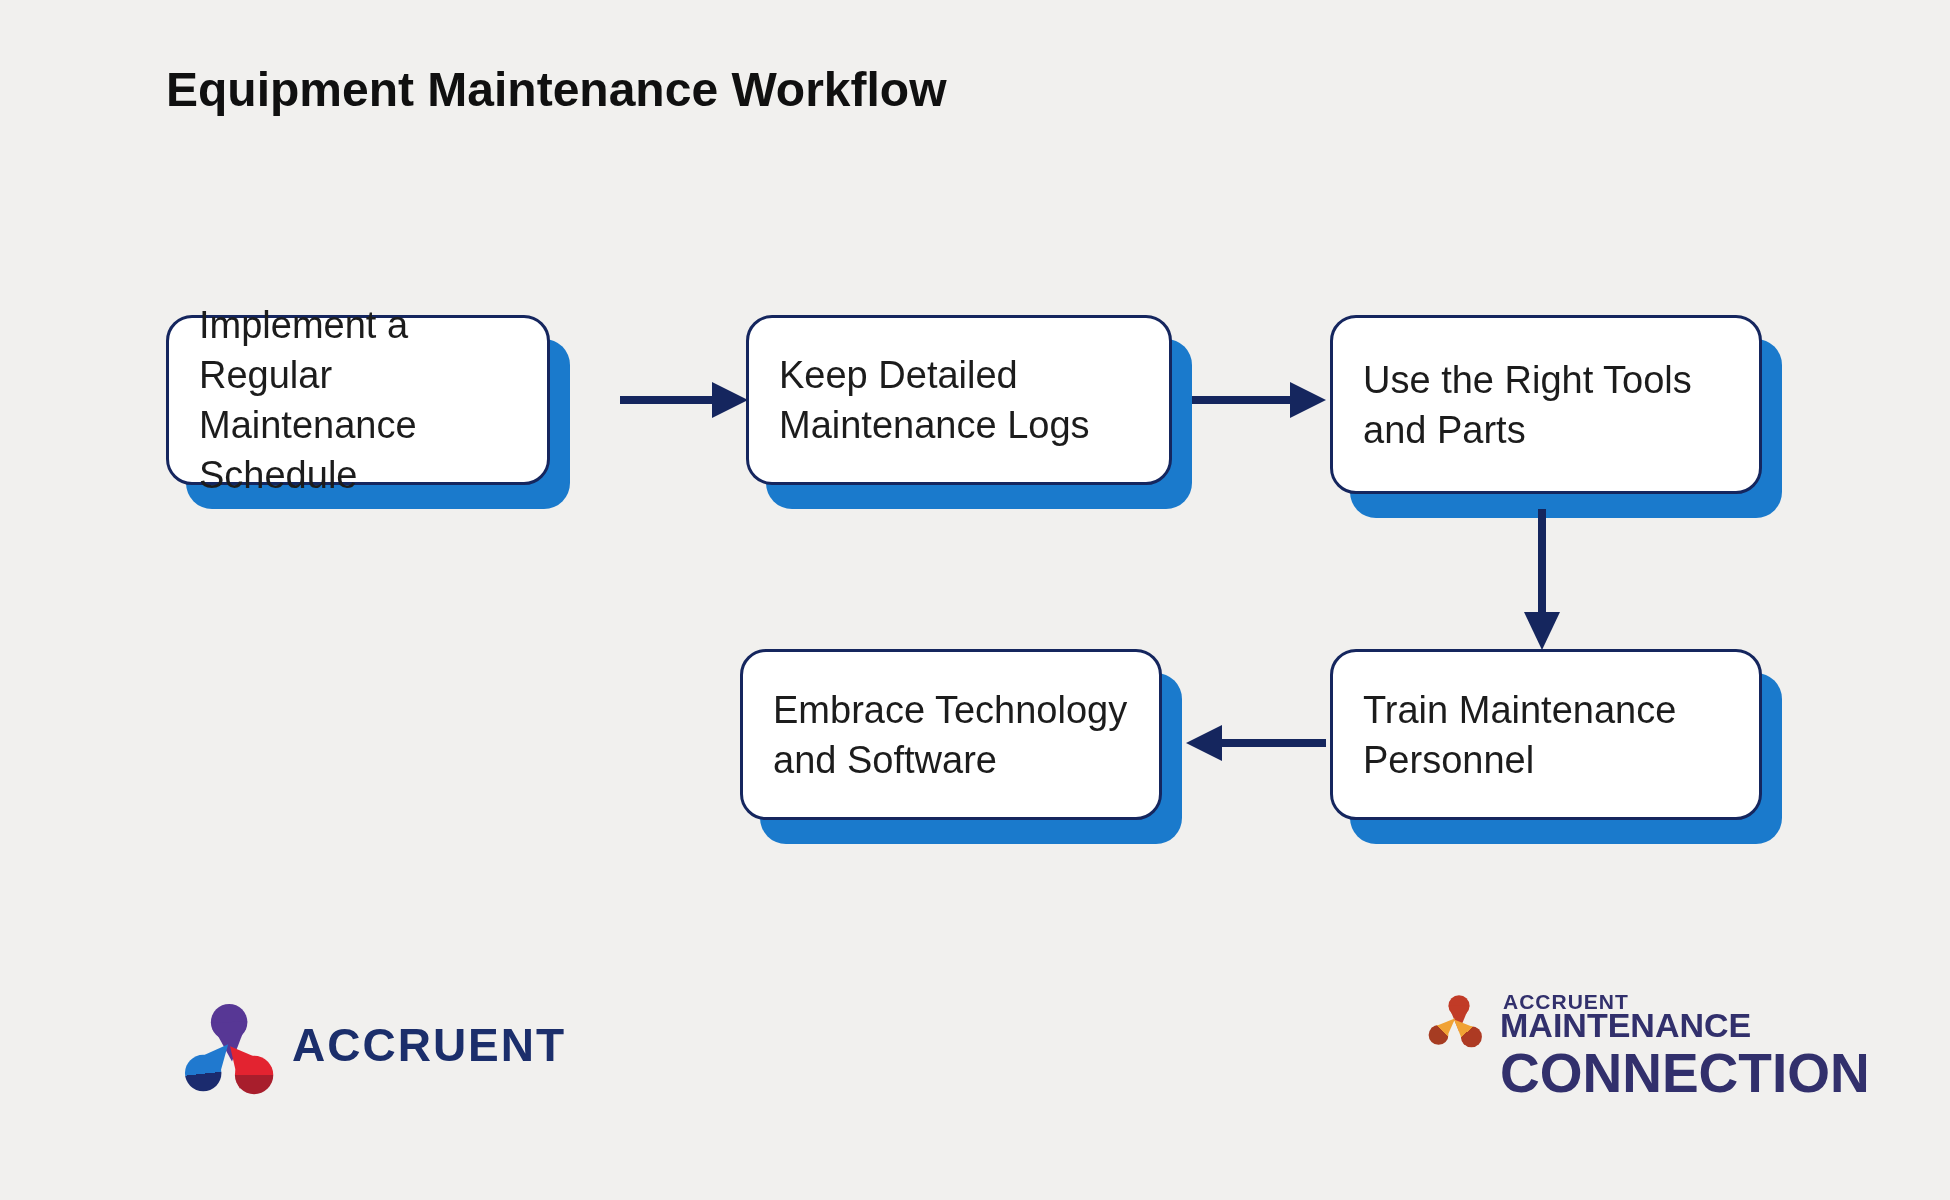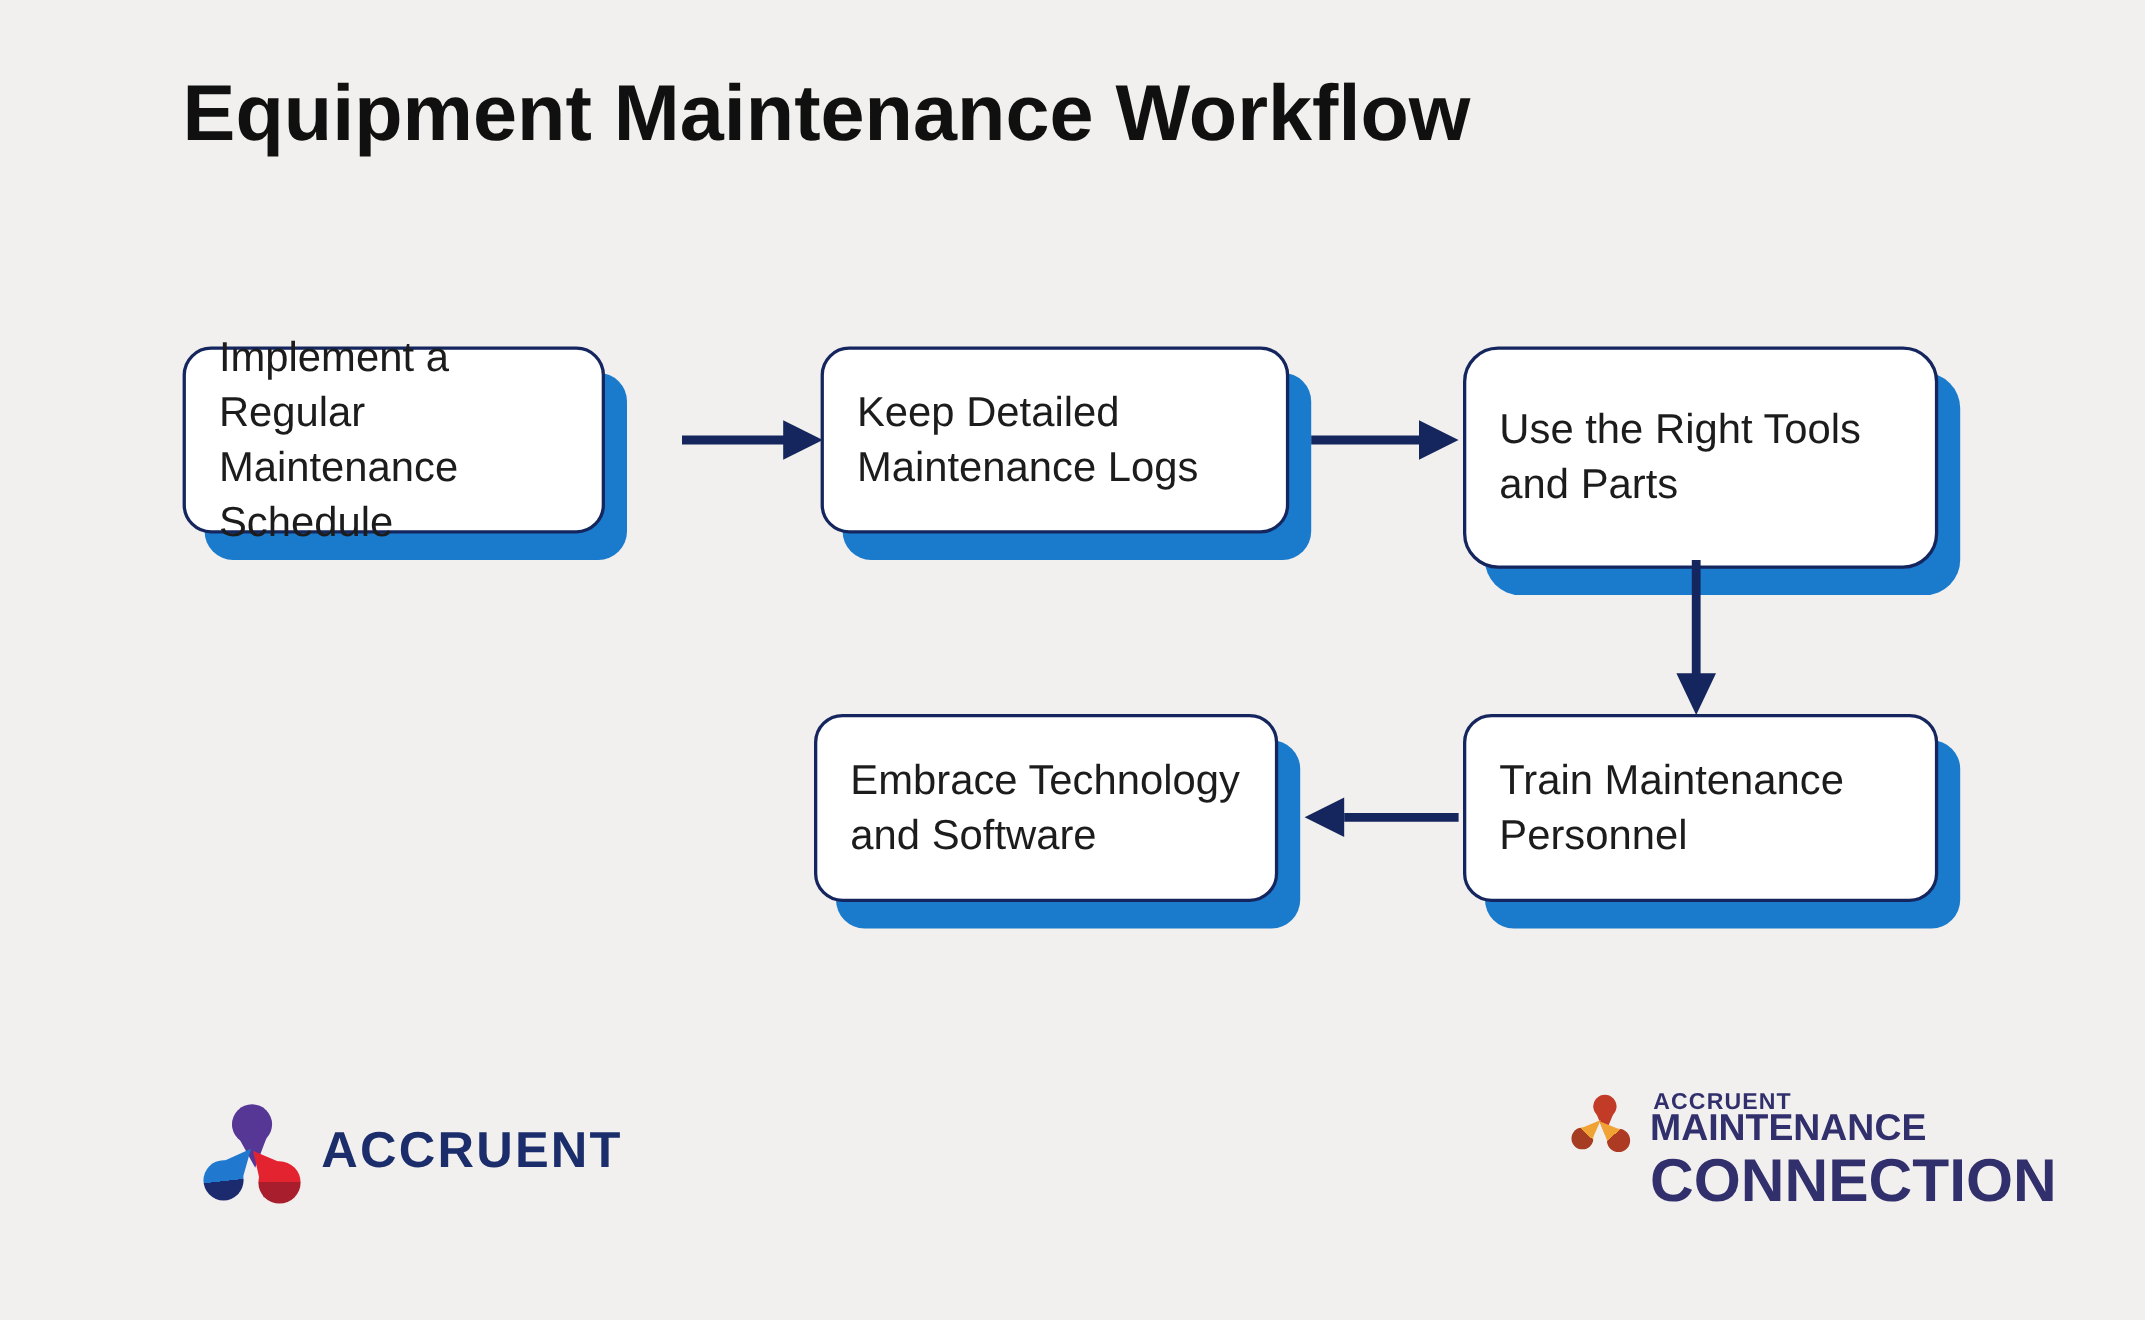--- a/index.html
+++ b/index.html
@@ -4,33 +4,33 @@
 <style>
   * { margin:0; padding:0; box-sizing:border-box; }
   html,body { background:#f1f0ee; }
   .stage {
     position:relative; width:1950px; height:1200px;
     background:#f1f0ee; overflow:hidden;
     font-family:"Liberation Sans", sans-serif;
   }
   .title {
     position:absolute; left:166px; top:64px;
-    font-size:72px; font-weight:bold; color:#101010;
+    font-size:48px; font-weight:bold; color:#101010;
     line-height:1.1; letter-spacing:0px; white-space:nowrap;
   }
   .step {
     position:absolute; display:flex; align-items:center;
     background:#ffffff; border:3px solid #15265e; border-radius:26px;
     box-shadow:20px 24px 0 0 #1a7acc;
     padding:0 30px; font-size:38px; line-height:50px; color:#1c1c1c;
   }
   .step .label { display:block; }
   #step-1 { left:166px;  top:315px; width:384px; height:170px; }
   #step-2 { left:746px;  top:315px; width:426px; height:170px; }
-  #step-3 { left:1330px; top:315px; width:432px; height:202px;border-radius:32px; }
+  #step-3 { left:1330px; top:315px; width:432px; height:179px; }
   #step-4 { left:1330px; top:649px; width:432px; height:171px; }
   #step-5 { left:740px;  top:649px; width:422px; height:171px; }
   .arrow-layer { position:absolute; left:0; top:0; width:1950px; height:1200px; pointer-events:none; }
   .logo-left  { position:absolute; left:184px; top:1002px; width:96px; height:96px; }
   .logo-left-word {
     position:absolute; left:292px; top:1022px;
     font-size:46px; font-weight:bold; letter-spacing:2px;
     color:#1b2e6b; line-height:1; white-space:nowrap;
   }
   .logo-right-mark { position:absolute; left:1428px; top:994px; width:62px; height:62px; }

